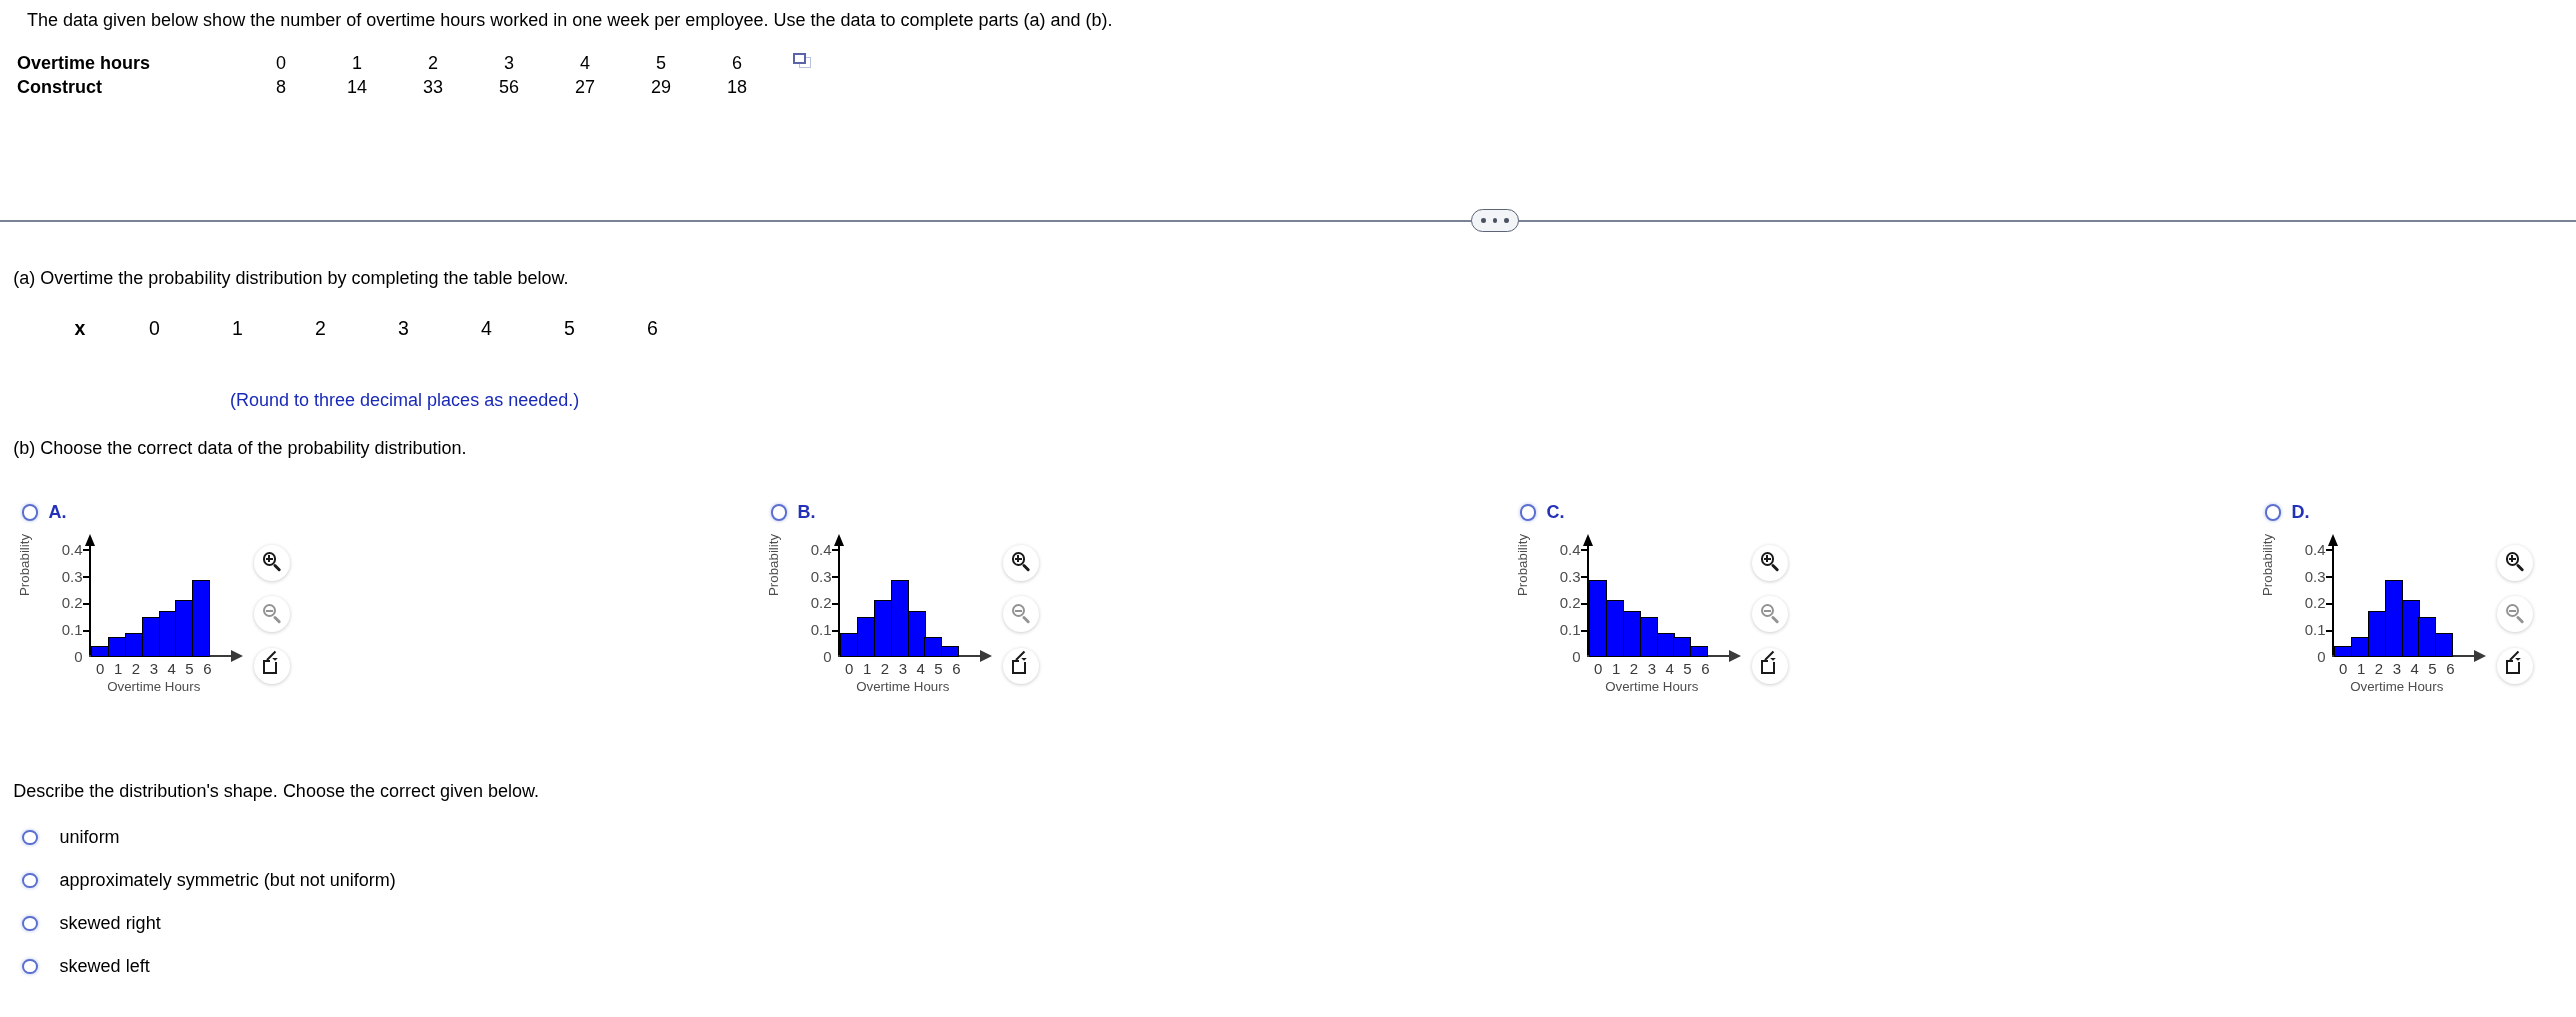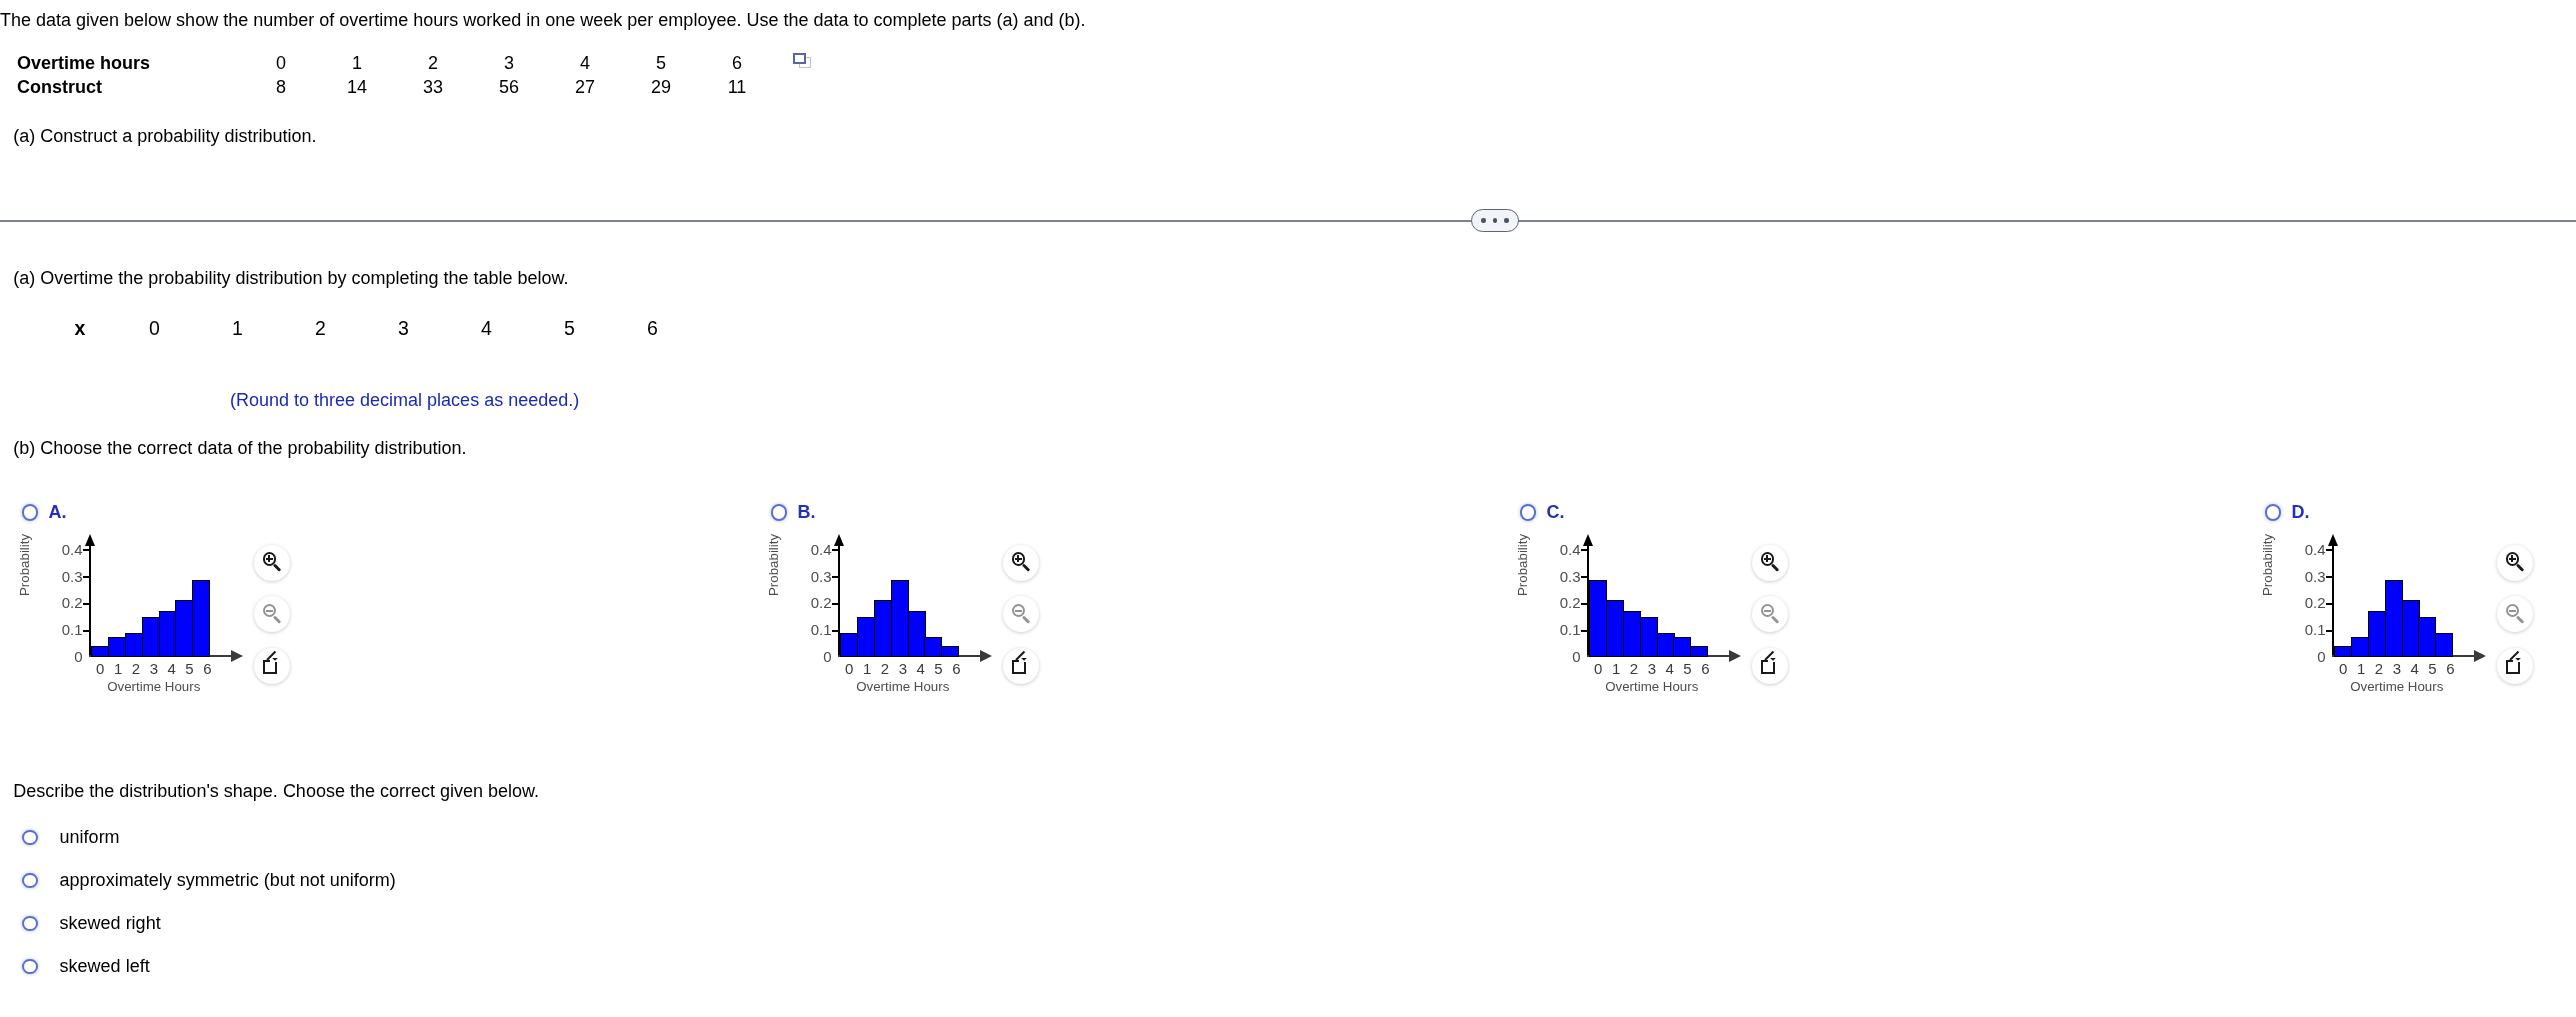--- a/index.html
+++ b/index.html
@@ -17,21 +17,21 @@
 
   
   .q-text {
     font-size: 18px;
     line-height: 1.32;
     color: #000;
     white-space: nowrap;
   }
 
   
-  #prompt { position: absolute; left: 0; top: 9.4px; }
+  #prompt { position: absolute; left: 27px; top: 9.4px; }
 
   
   #given-table {
     position: absolute; left: 17px; top: 51px;
     border-collapse: collapse;
   }
   #given-table td { padding: 0; font-size: 18px; white-space: nowrap; }
   #given-table tr { height: 24px; }
   .gt-label { font-weight: bold; width: 226px; }
   .gt-val  { width: 76px; text-align: center; }
@@ -209,28 +209,27 @@
     </td>
   </tr>
   <tr>
     <td class="gt-label">Construct</td>
     <td class="gt-val">8</td>
     <td class="gt-val">14</td>
     <td class="gt-val">33</td>
     <td class="gt-val">56</td>
     <td class="gt-val">27</td>
     <td class="gt-val">29</td>
-    <td class="gt-val">11</td>
+    <td class="gt-val">18</td>
     <td class="gt-icon-cell"></td>
   </tr>
 </tbody>
   </table>
 
 <div id="parts-ab">
-  <div class="q-text">(a) Construct a probability distribution.</div>
 </div>
 
 <div id="divider"></div>
 <div id="divider-dots">
   <i></i>
   <i></i>
   <i></i>
 </div>
 
 <div id="part-a-text" class="q-text">(a) Overtime the probability distribution by completing the table below.</div>

